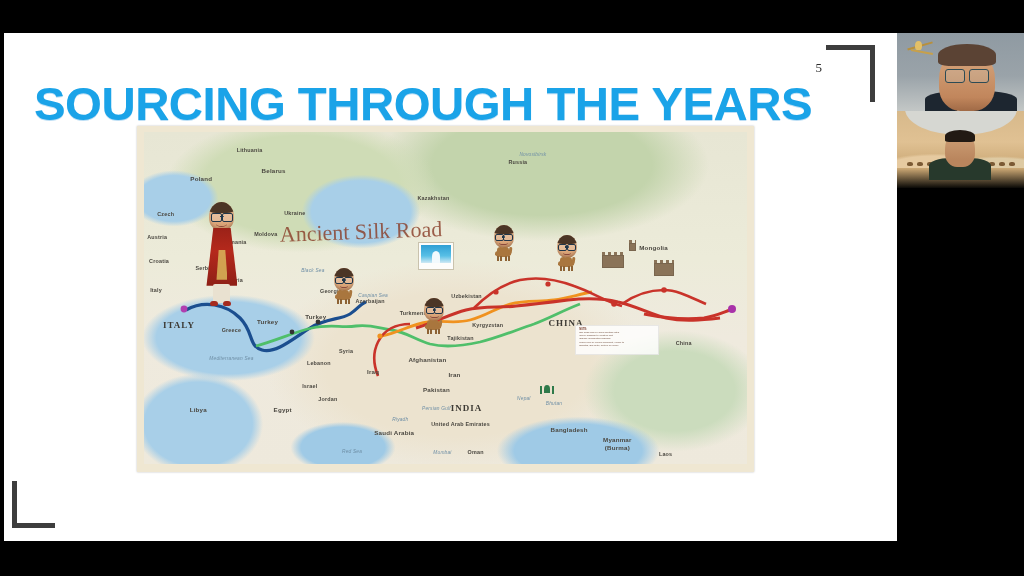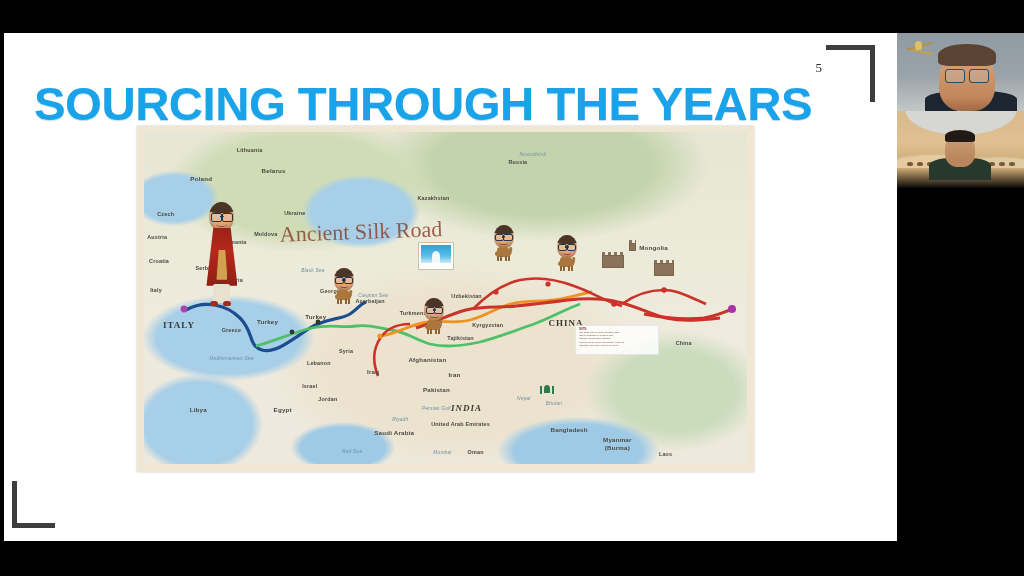--- a/index.html
+++ b/index.html
@@ -401,21 +401,21 @@
             <div class="lbl " style="left: 45.5%; top: 54.5%;">Turkmenistan</div>
             <div class="lbl " style="left: 53.5%; top: 49.5%;">Uzbekistan</div>
             <div class="lbl " style="left: 48%; top: 20%;">Kazakhstan</div>
             <div class="lbl " style="left: 62%; top: 9%;">Russia</div>
             <div class="lbl sea" style="left: 64.5%; top: 6.5%;">Novosibirsk</div>
             <div class="lbl country-cap" style="left: 84.5%; top: 34.5%;">Mongolia</div>
             <div class="lbl " style="left: 57%; top: 58%;">Kyrgyzstan</div>
             <div class="lbl " style="left: 52.5%; top: 62%;">Tajikistan</div>
             <div class="lbl country-cap" style="left: 47%; top: 68.5%;">Afghanistan</div>
             <div class="lbl country-cap" style="left: 48.5%; top: 77.5%;">Pakistan</div>
-            <div class="lbl big" style="left: 53.5%; top: 83%; font-style: italic;">INDIA</div>
+            <div class="lbl big" style="left: 53.5%; top: 83%;">INDIA</div>
             <div class="lbl big" style="left: 70%; top: 57.5%;">CHINA</div>
             <div class="lbl " style="left: 89.5%; top: 63.5%;">China</div>
             <div class="lbl sea" style="left: 63%; top: 80%;">Nepal</div>
             <div class="lbl sea" style="left: 68%; top: 81.5%;">Bhutan</div>
             <div class="lbl country-cap" style="left: 70.5%; top: 89.5%;">Bangladesh</div>
             <div class="lbl country-cap" style="left: 78.5%; top: 92.5%;">Myanmar</div>
             <div class="lbl country-cap" style="left: 78.5%; top: 95%;">(Burma)</div>
             <div class="lbl " style="left: 86.5%; top: 97%;">Laos</div>
             <div class="lbl sea" style="left: 49.5%; top: 96.5%;">Mumbai</div>
           </div>

